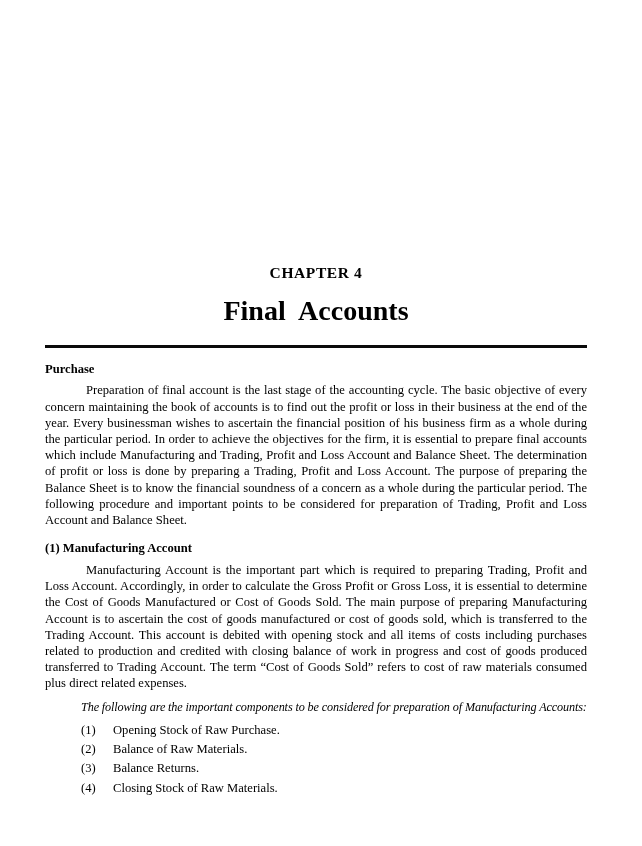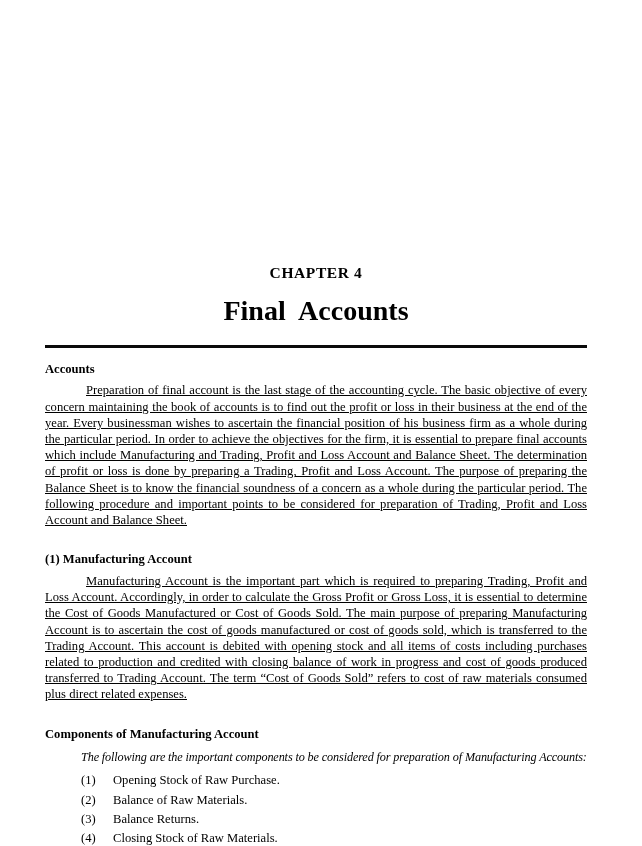--- a/index.html
+++ b/index.html
@@ -61,32 +61,31 @@
   }
 
   
   .sec-heading {
     font-size: 12.6px;
     font-weight: bold;
     line-height: 1.25;
     margin: 14px 0 0 0;
   }
   .sec-heading.tight {
-    margin-top: 24px;
+    margin-top: 13px;
   }
 
   p.body {
     font-size: 12.6px;
     line-height: 16.2px;
     margin: 5px 0 0 0;
     text-align: justify;
     text-justify: inter-word;
     text-indent: 41px;
     hyphens: none;
-    text-decoration: underline;
   }
 
   
   p.intro-line {
     font-size: 12.2px;
     line-height: 16px;
     margin: 7px 0 0 0;
     text-indent: 36px;
     letter-spacing: -0.12px;
     text-align: left;
@@ -118,27 +117,26 @@
 <div class="page">
   <div class="content">
 
     <div class="chapter-block">
       <p class="chapter-label">CHAPTER 4</p>
       <h1 class="chapter-title">Final  Accounts</h1>
     </div>
 
     <div class="rule"></div>
 
-    <h2 class="sec-heading">Accounts</h2>
+    <h2 class="sec-heading">Purchase</h2>
     <p class="body">Preparation of final account is the last stage of the accounting cycle. The basic objective of every concern maintaining the book of accounts is to find out the profit or loss in their business at the end of the year.  Every businessman wishes to ascertain the financial position of his business firm as a whole during the particular period. In order to achieve the objectives for the firm, it is essential to prepare final accounts which include Manufacturing and Trading, Profit and Loss Account and Balance Sheet. The determination of profit or loss is done by preparing a Trading, Profit and Loss Account.  The purpose of preparing the Balance Sheet is to know the financial soundness of a concern as a whole during the particular period. The following procedure and important points to be considered for preparation of Trading, Profit and Loss Account and Balance Sheet.</p>
 
     <h2 class="sec-heading tight">(1) Manufacturing Account</h2>
     <p class="body">Manufacturing Account is the important part which is required to preparing Trading, Profit and Loss Account.  Accordingly, in order to calculate the Gross Profit or Gross Loss, it is essential to determine the Cost of Goods Manufactured or Cost of Goods Sold. The main purpose of preparing Manufacturing Account is to ascertain the cost of goods manufactured or cost of goods sold, which is transferred to the Trading Account. This account is debited with opening stock and all items of costs including purchases related to production and credited with closing balance of work in progress and cost of goods produced transferred to Trading Account. The term “Cost of Goods Sold” refers to cost of raw materials consumed plus direct related expenses.</p>
 
-    <h2 class="sec-heading tight">Components of Manufacturing Account</h2>
     <p class="intro-line">The following are the important components to be considered for preparation of Manufacturing Accounts:</p>
 
     <ol class="num-list">
       <li>
         <span class="marker">(1)</span>
         <span>Opening Stock of Raw Purchase.</span>
       </li>
       <li>
         <span class="marker">(2)</span>
         <span>Balance of Raw Materials.</span>

